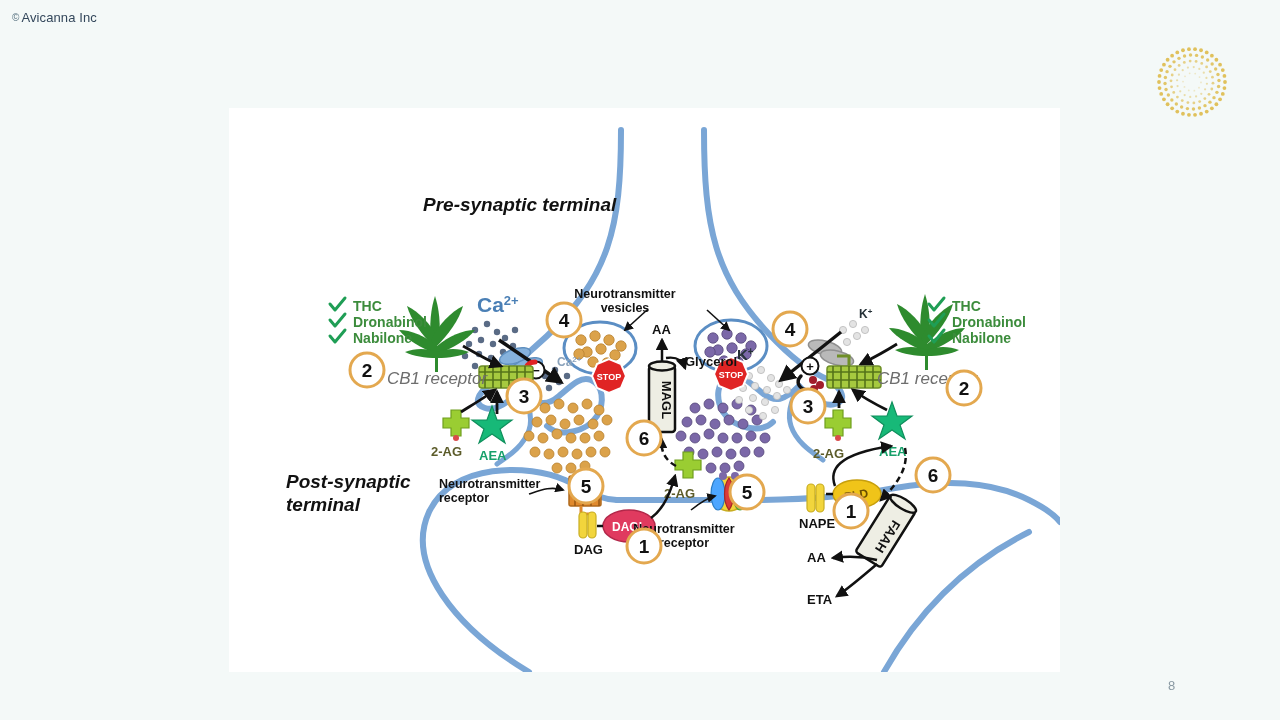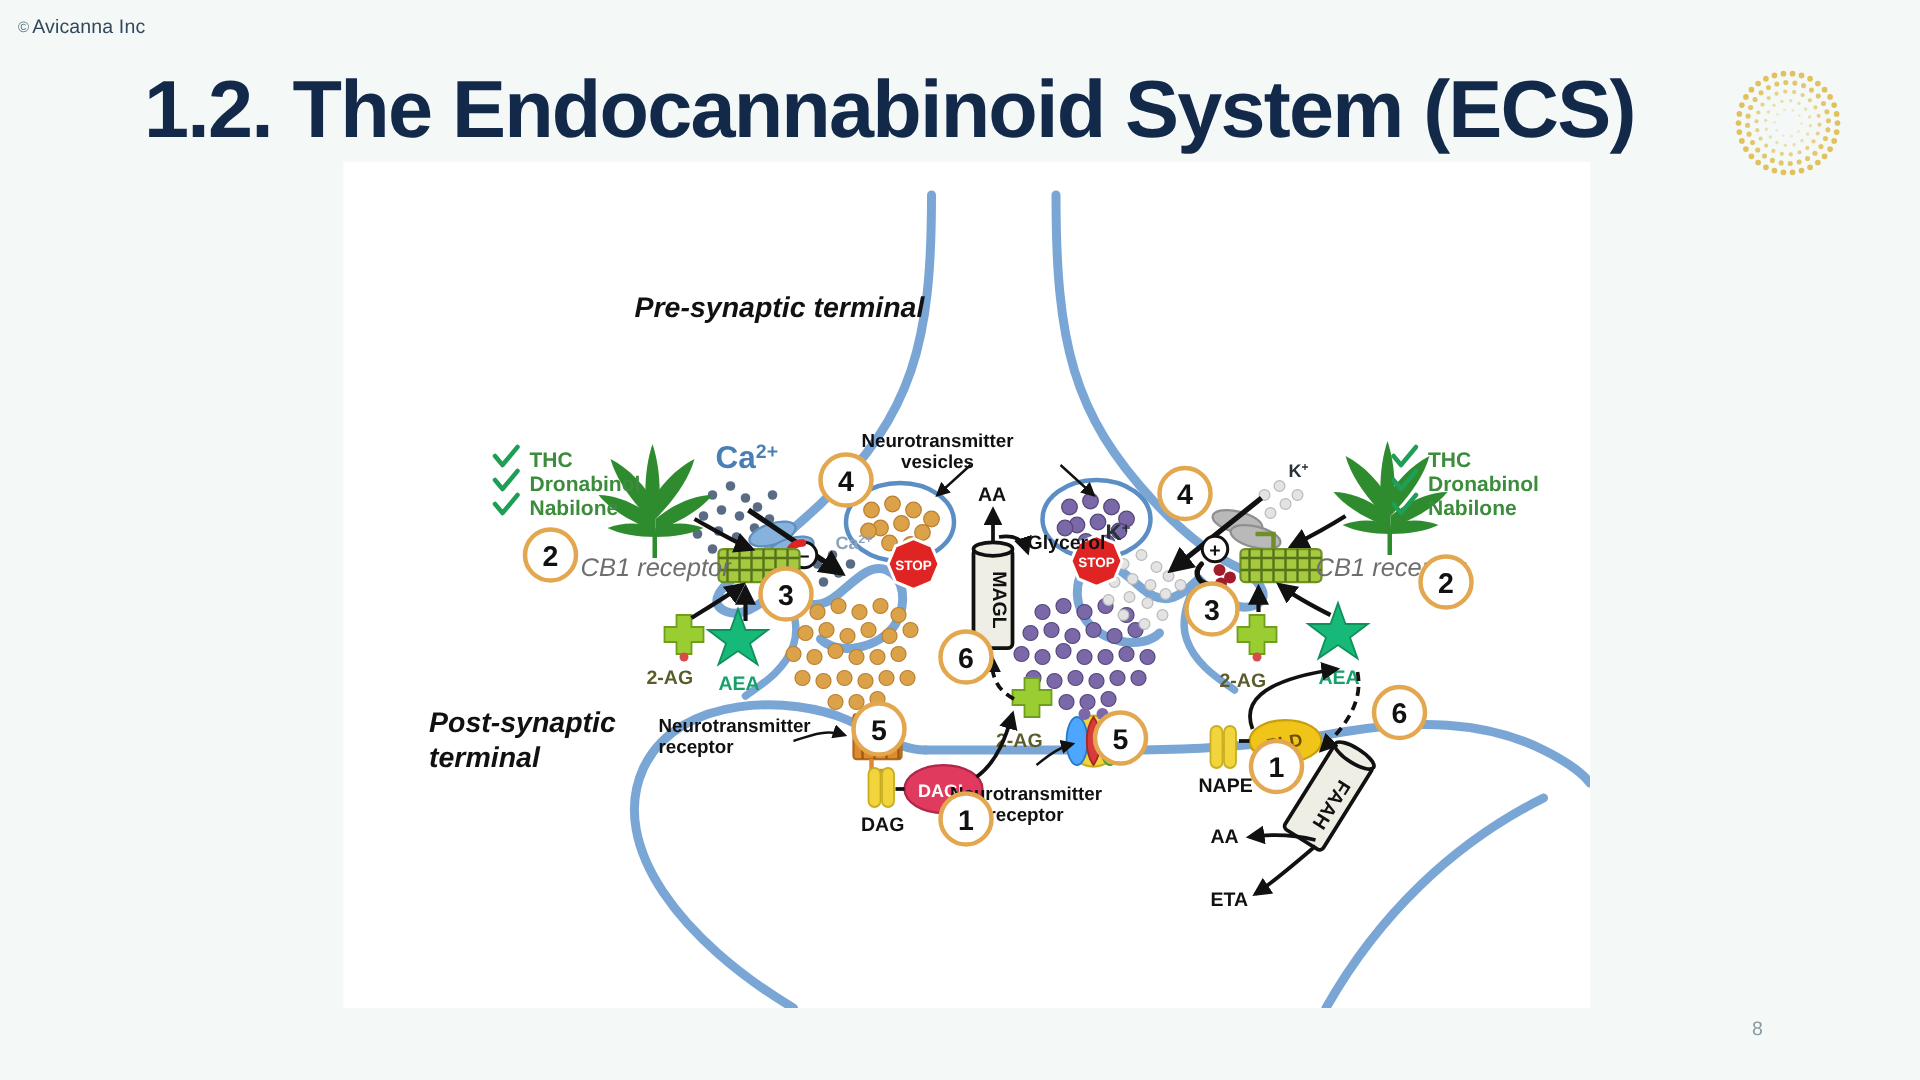--- a/index.html
+++ b/index.html
@@ -82,21 +82,20 @@
 </style>
 </head>
 <body>
 
 <div class="slide">
 
   <div class="copyright">
     <span class="cmark">©</span><span>Avicanna Inc</span>
   </div>
 
-  <div class="slide-title">1.2. The Endocannabinoid System (ECS)</div>
 
   <svg class="logo-dots" viewBox="0 0 80 80">
     <g id="logo-ring" fill="#e0c15c">
         <circle cx="73.00" cy="40.00" r="1.9" opacity="1"></circle>
         <circle cx="72.44" cy="46.06" r="1.9" opacity="1"></circle>
         <circle cx="70.77" cy="51.92" r="1.9" opacity="1"></circle>
         <circle cx="68.06" cy="57.37" r="1.9" opacity="1"></circle>
         <circle cx="64.39" cy="62.23" r="1.9" opacity="1"></circle>
         <circle cx="59.89" cy="66.33" r="1.9" opacity="1"></circle>
         <circle cx="54.71" cy="69.54" r="1.9" opacity="1"></circle>

